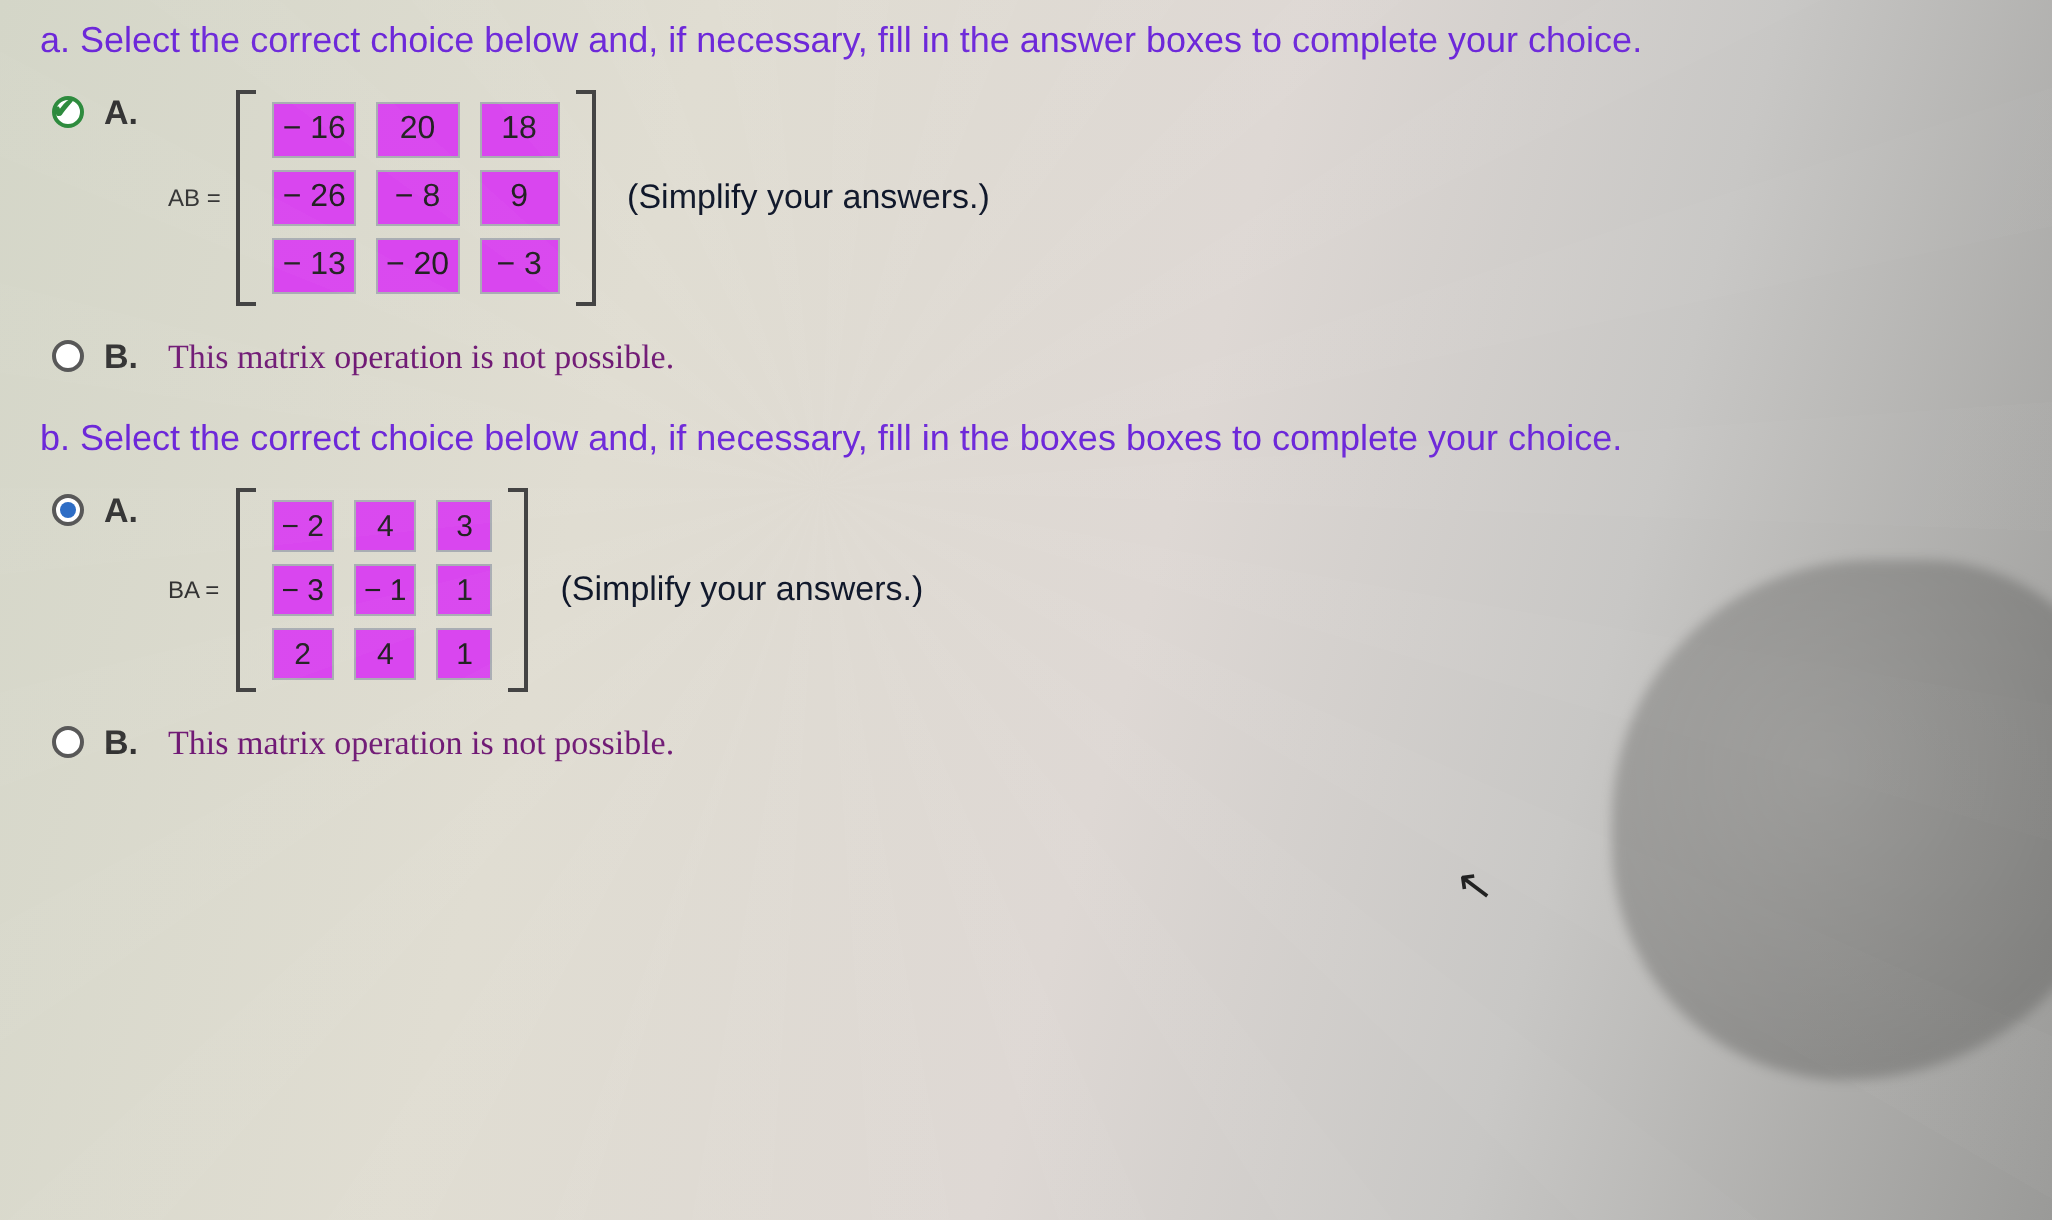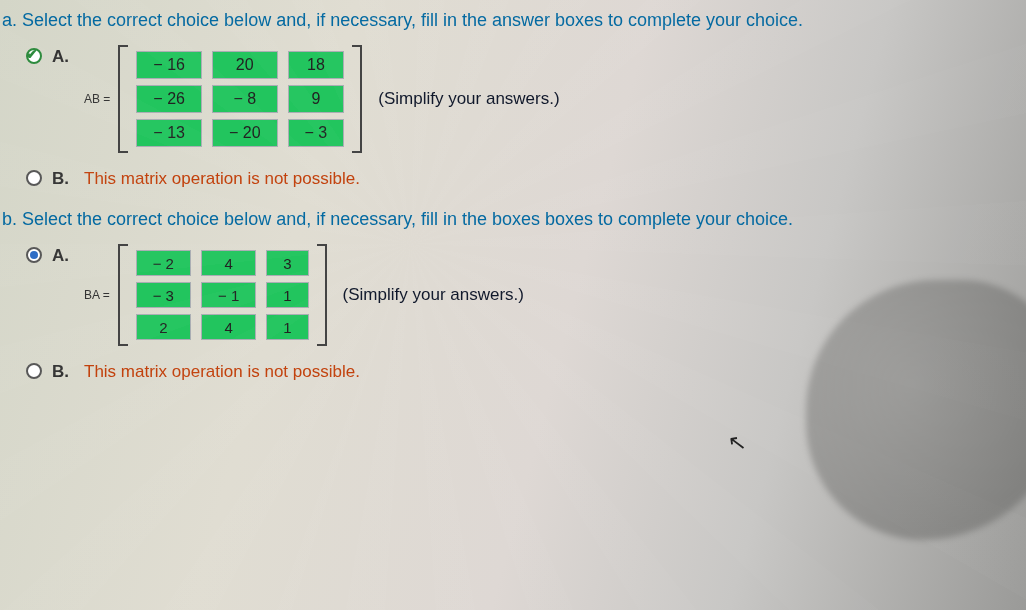--- a/index.html
+++ b/index.html
@@ -33,22 +33,22 @@
       repeating-conic-gradient(from 200deg at 40% 40%,
         rgba(255,255,255,0.0) 0deg 8deg,
         rgba(255,255,255,0.08) 8deg 14deg);
     opacity: 0.25;
     pointer-events: none;
   }
   .part { margin-bottom: 20px; }
   .prompt {
     font-size: 18px;
     font-weight: 500;
-    color: #0369a1;
-    margin: 0 0 14px 2px;
+    color: #6d28d9;
+    margin: 0 0 14px 20px;
   }
   .choices { padding-left: 26px; }
   .choice-row {
     display: flex;
     align-items: flex-start;
     gap: 10px;
     margin-bottom: 14px;
   }
   .radio {
     width: 16px;
@@ -90,22 +90,23 @@
     min-width: 22px;
   }
   .choice-body {
     display: flex;
     align-items: center;
     gap: 10px;
     flex-wrap: wrap;
   }
   .choice-text {
     font-size: 17px;
-    color: #c2410c;
+    color: #701a75;
     margin-top: 2px;
+    font-family: Liberation Serif, serif;
   }
   .eq-wrap {
     display: flex;
     align-items: center;
     gap: 8px;
   }
   .eq-label {
     font-size: 12px;
     color: #333;
     white-space: nowrap;
@@ -147,28 +148,28 @@
   .bracket.left .bracket-bar { left: 0; }
   .bracket.right .bracket-bar { right: 0; }
   .mgrid {
     display: grid;
     gap: 6px 10px;
     padding: 6px 8px;
   }
   .cell {
     min-width: 40px;
     height: 28px;
-    background: #22c55e;
+    background: #d946ef;
     border: 1px solid #a9adb3;
     display: flex;
     align-items: center;
     justify-content: center;
     font-size: 16px;
     color: #222;
-    padding: 0 16px;
+    padding: 0 4px;
   }
   .cell.sm { min-width: 28px; height: 26px; font-size: 15px; }
   .cursor {
     position: absolute;
     right: 280px;
     top: 430px;
     font-size: 22px;
     color: #222;
     pointer-events: none;
     transform: rotate(-8deg);

